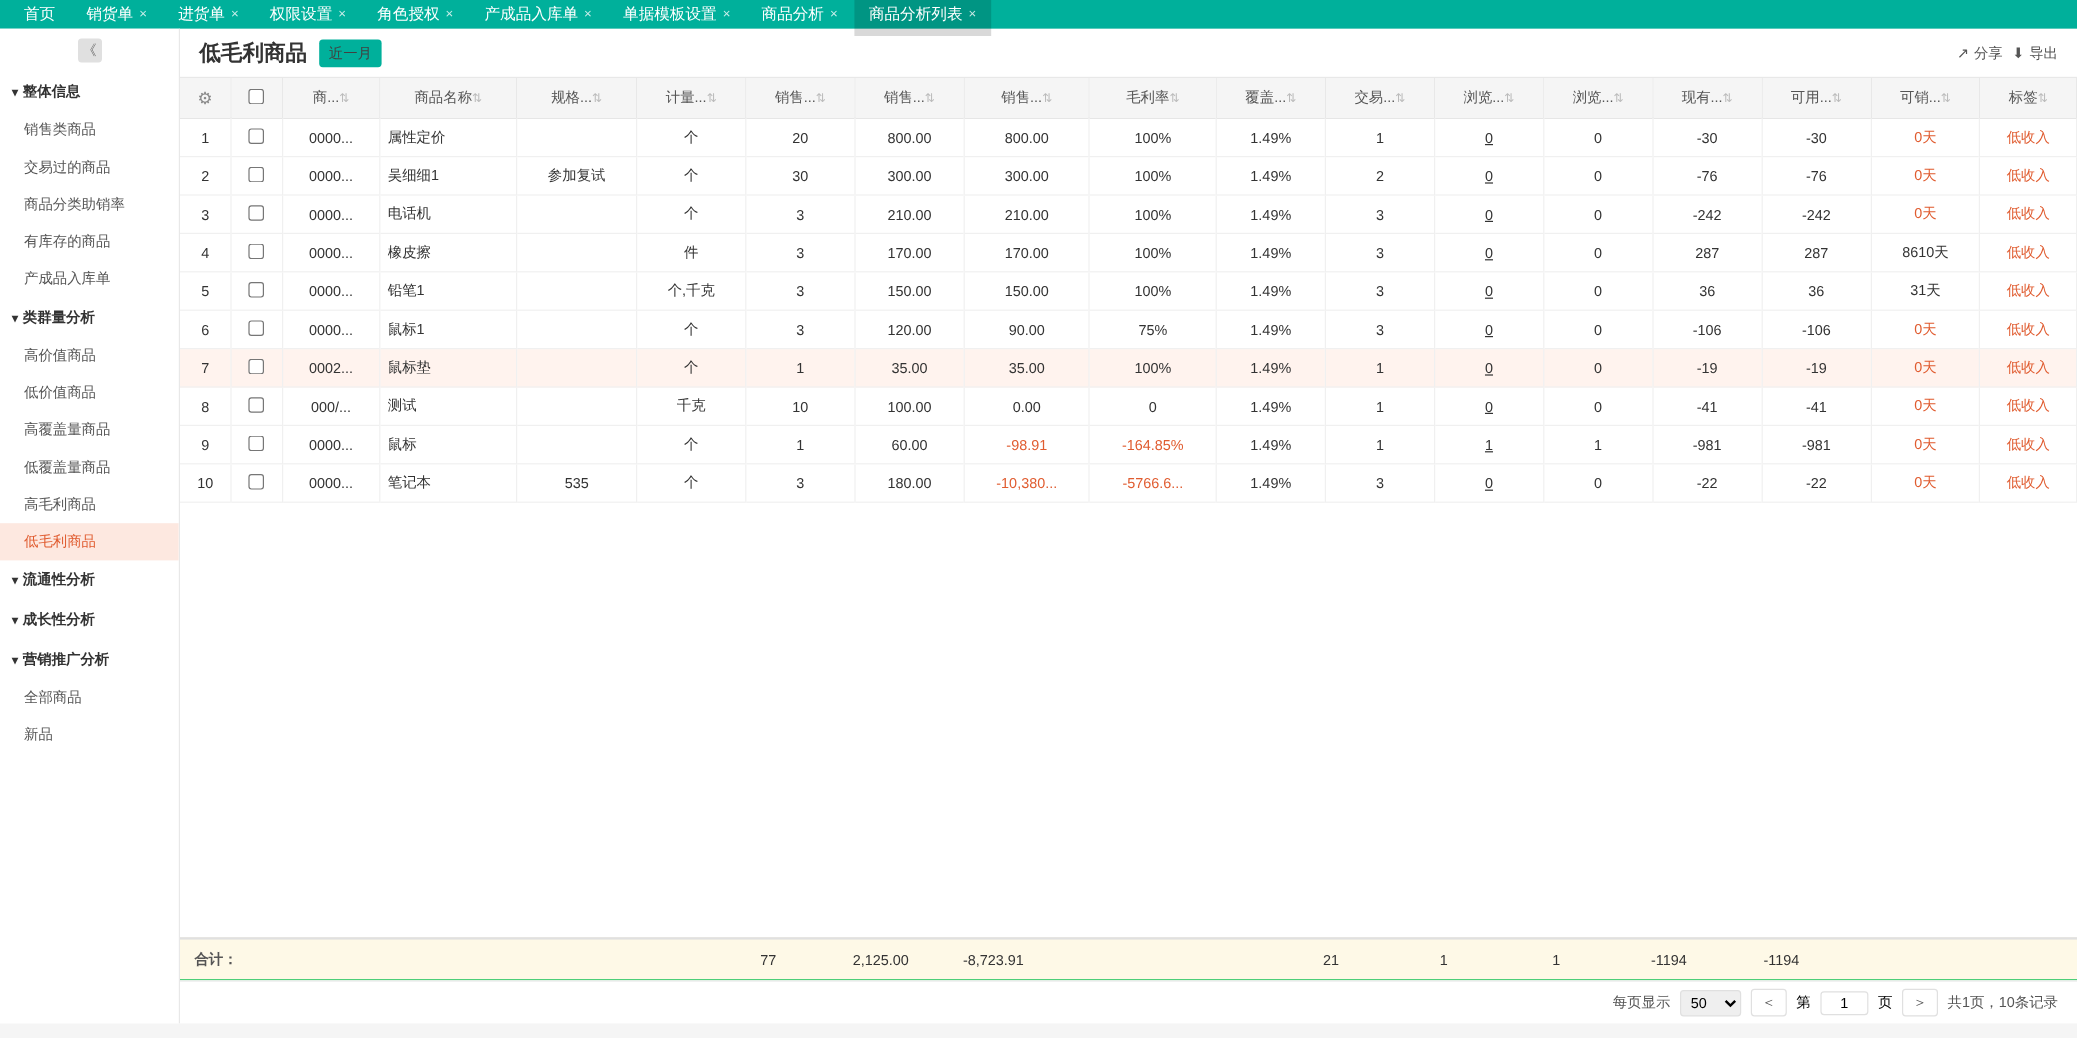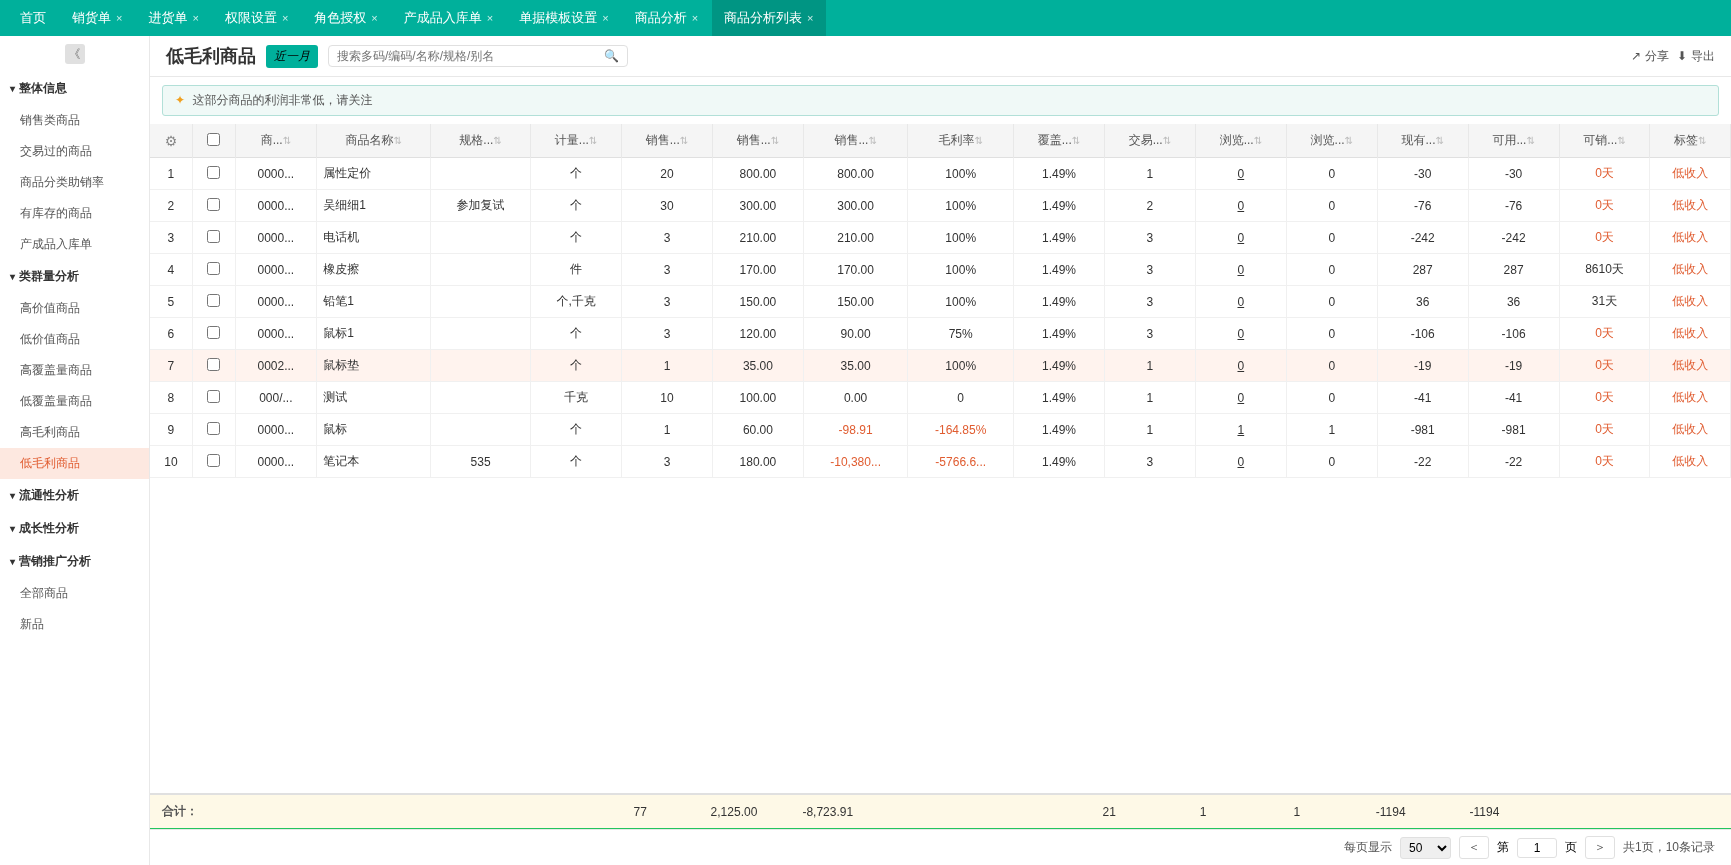--- a/index.html
+++ b/index.html
@@ -3,21 +3,21 @@
   <meta charset="utf-8">
   <style>
     * { box-sizing: border-box; margin: 0; padding: 0; font-family: 'Microsoft YaHei', Arial, sans-serif; font-size: 12px; }
     body { background: #f5f5f5; overflow: hidden; }
 
     
     .top-nav {
       background: #00b09b;
       display: flex;
       align-items: center;
-      height: 36px;
+      height: 24px;
       padding: 0 8px;
       gap: 2px;
     }
     .nav-item {
       color: #fff;
       padding: 0 12px;
       height: 36px;
       display: flex;
       align-items: center;
       cursor: pointer;
@@ -77,27 +77,26 @@
       gap: 10px;
       flex-shrink: 0;
     }
     .content-title {
       font-size: 18px;
       font-weight: bold;
       color: #333;
     }
     .period-btn {
       background: #00b09b;
-      color: #000000;
+      color: #404040;
       border: none;
       border-radius: 3px;
       padding: 3px 8px;
       cursor: pointer;
       font-size: 12px;
-      font-style: italic;
     }
     .search-box {
       display: flex;
       align-items: center;
       border: 1px solid #e0e0e0;
       border-radius: 4px;
       padding: 3px 8px;
       flex: 1;
       max-width: 300px;
     }
@@ -309,40 +308,32 @@
       <div class="sidebar-section-header"><span class="arrow">▾</span>流通性分析</div>
       <div class="sidebar-section-header"><span class="arrow">▾</span>成长性分析</div>
       <div class="sidebar-section-header"><span class="arrow">▾</span>营销推广分析</div>
       <div class="sidebar-item">全部商品</div>
       <div class="sidebar-item">新品</div>
     </div>
   <div class="content">
     <div class="content-header">
       <span class="content-title">低毛利商品</span>
       <button class="period-btn">近一月</button>
-      <div class="search-box">
-        <input type="text" placeholder="搜索多码/编码/名称/规格/别名" style="">
-        <span class="search-icon">🔍</span>
-      </div>
       <div class="header-actions">
         <button class="action-btn">
           <span>↗</span>
           <span>分享</span>
         </button>
         <button class="action-btn">
           <span>⬇</span>
           <span>导出</span>
         </button>
       </div>
     </div>
 
-    <div class="notice-bar">
-      <span class="star">✦</span>
-      <span>这部分商品的利润非常低，请关注</span>
-    </div>
 
     <div class="table-container">
       <table>
         <thead>
           <tr>
             <th><span class="th-settings">⚙</span></th>
             <th><input type="checkbox" style=""></th>
             <th>商...<span class="sort-icon">⇅</span></th>
             <th>商品名称<span class="sort-icon">⇅</span></th>
             <th>规格...<span class="sort-icon">⇅</span></th>

